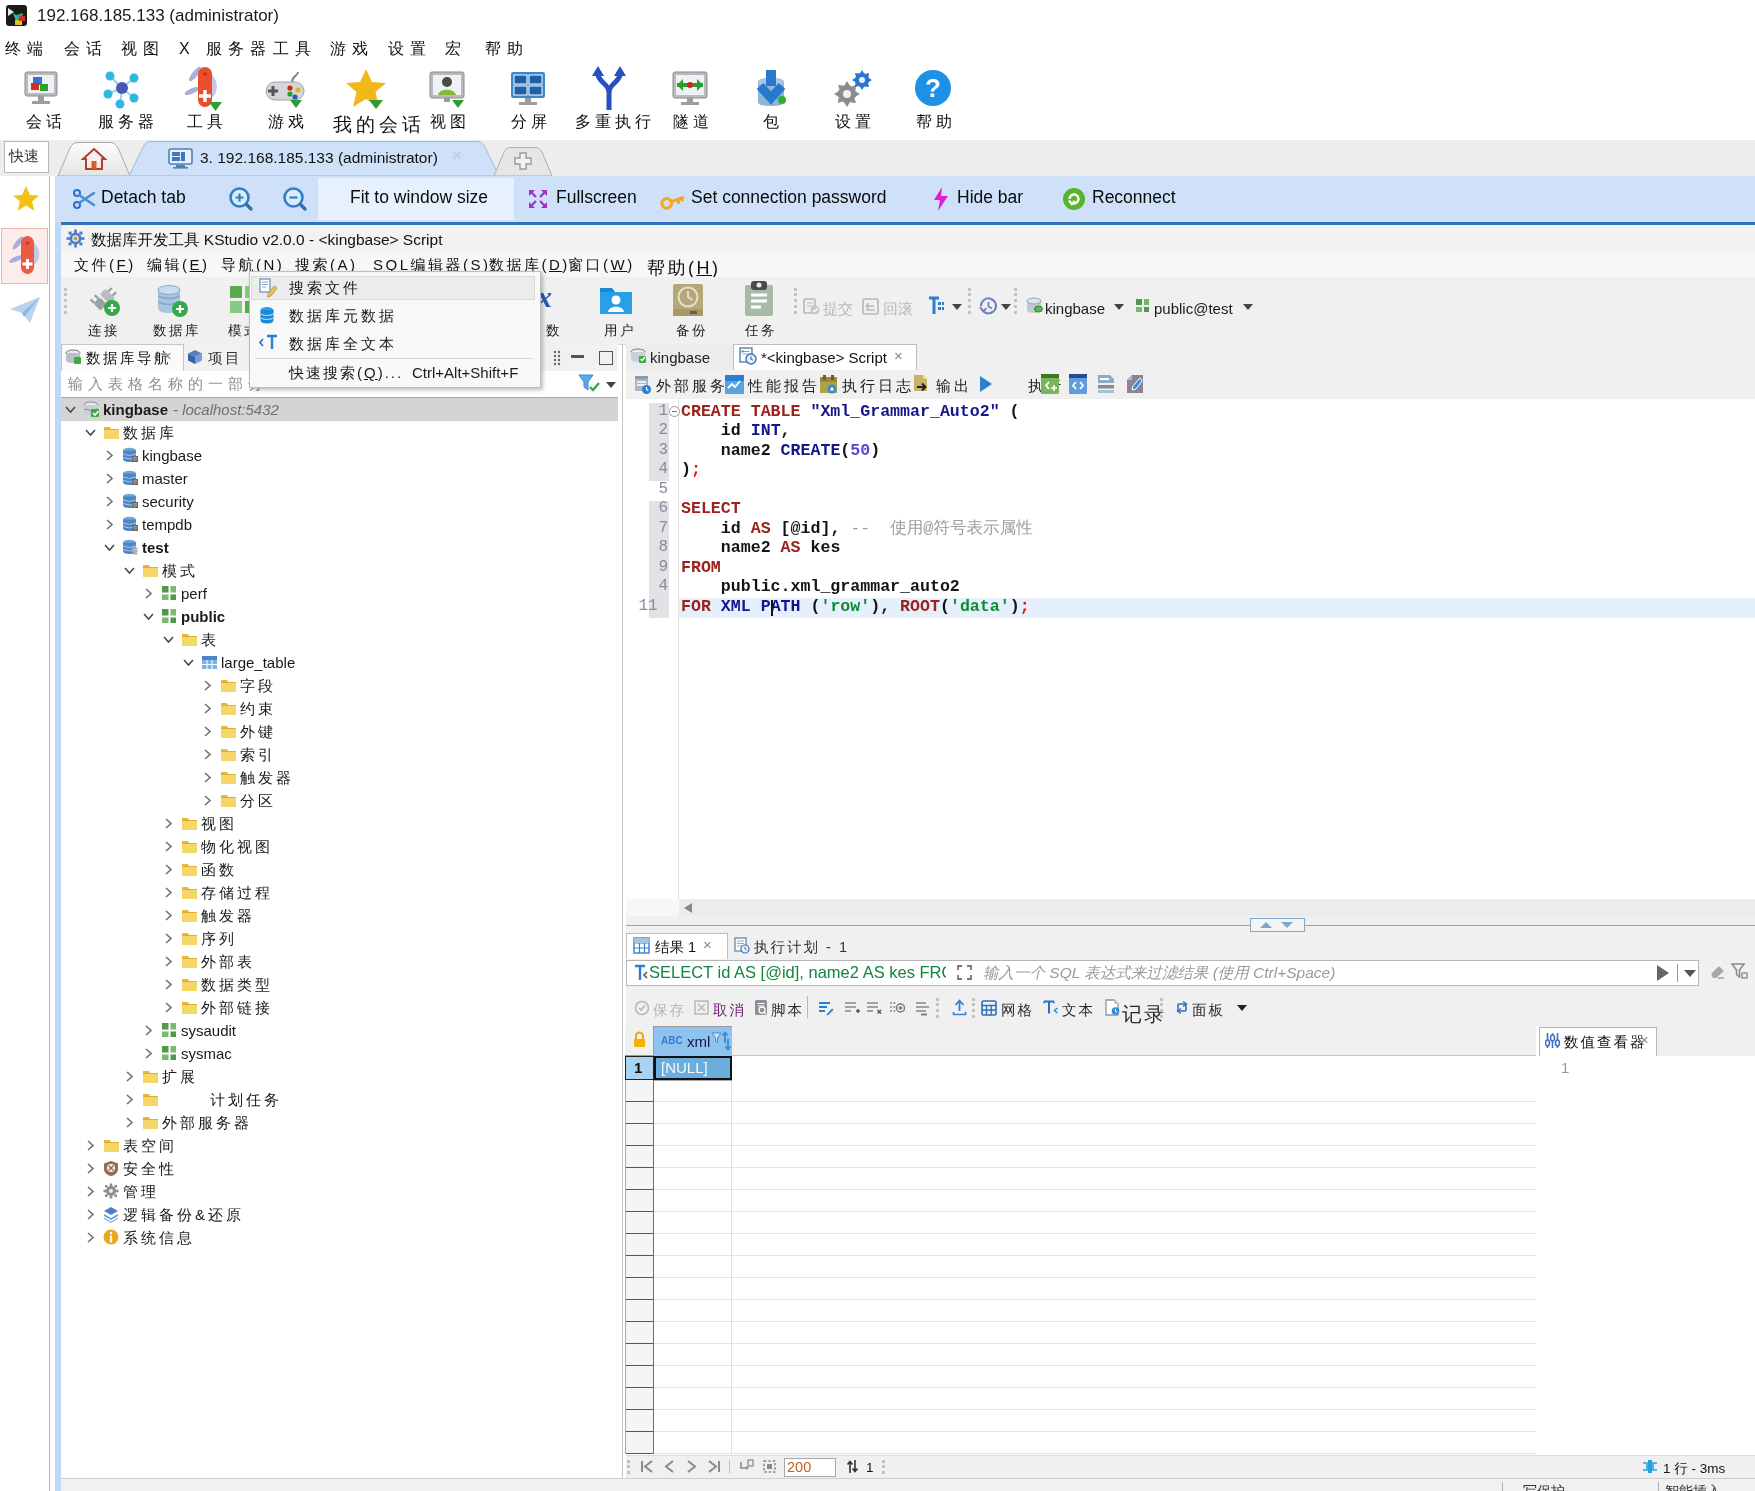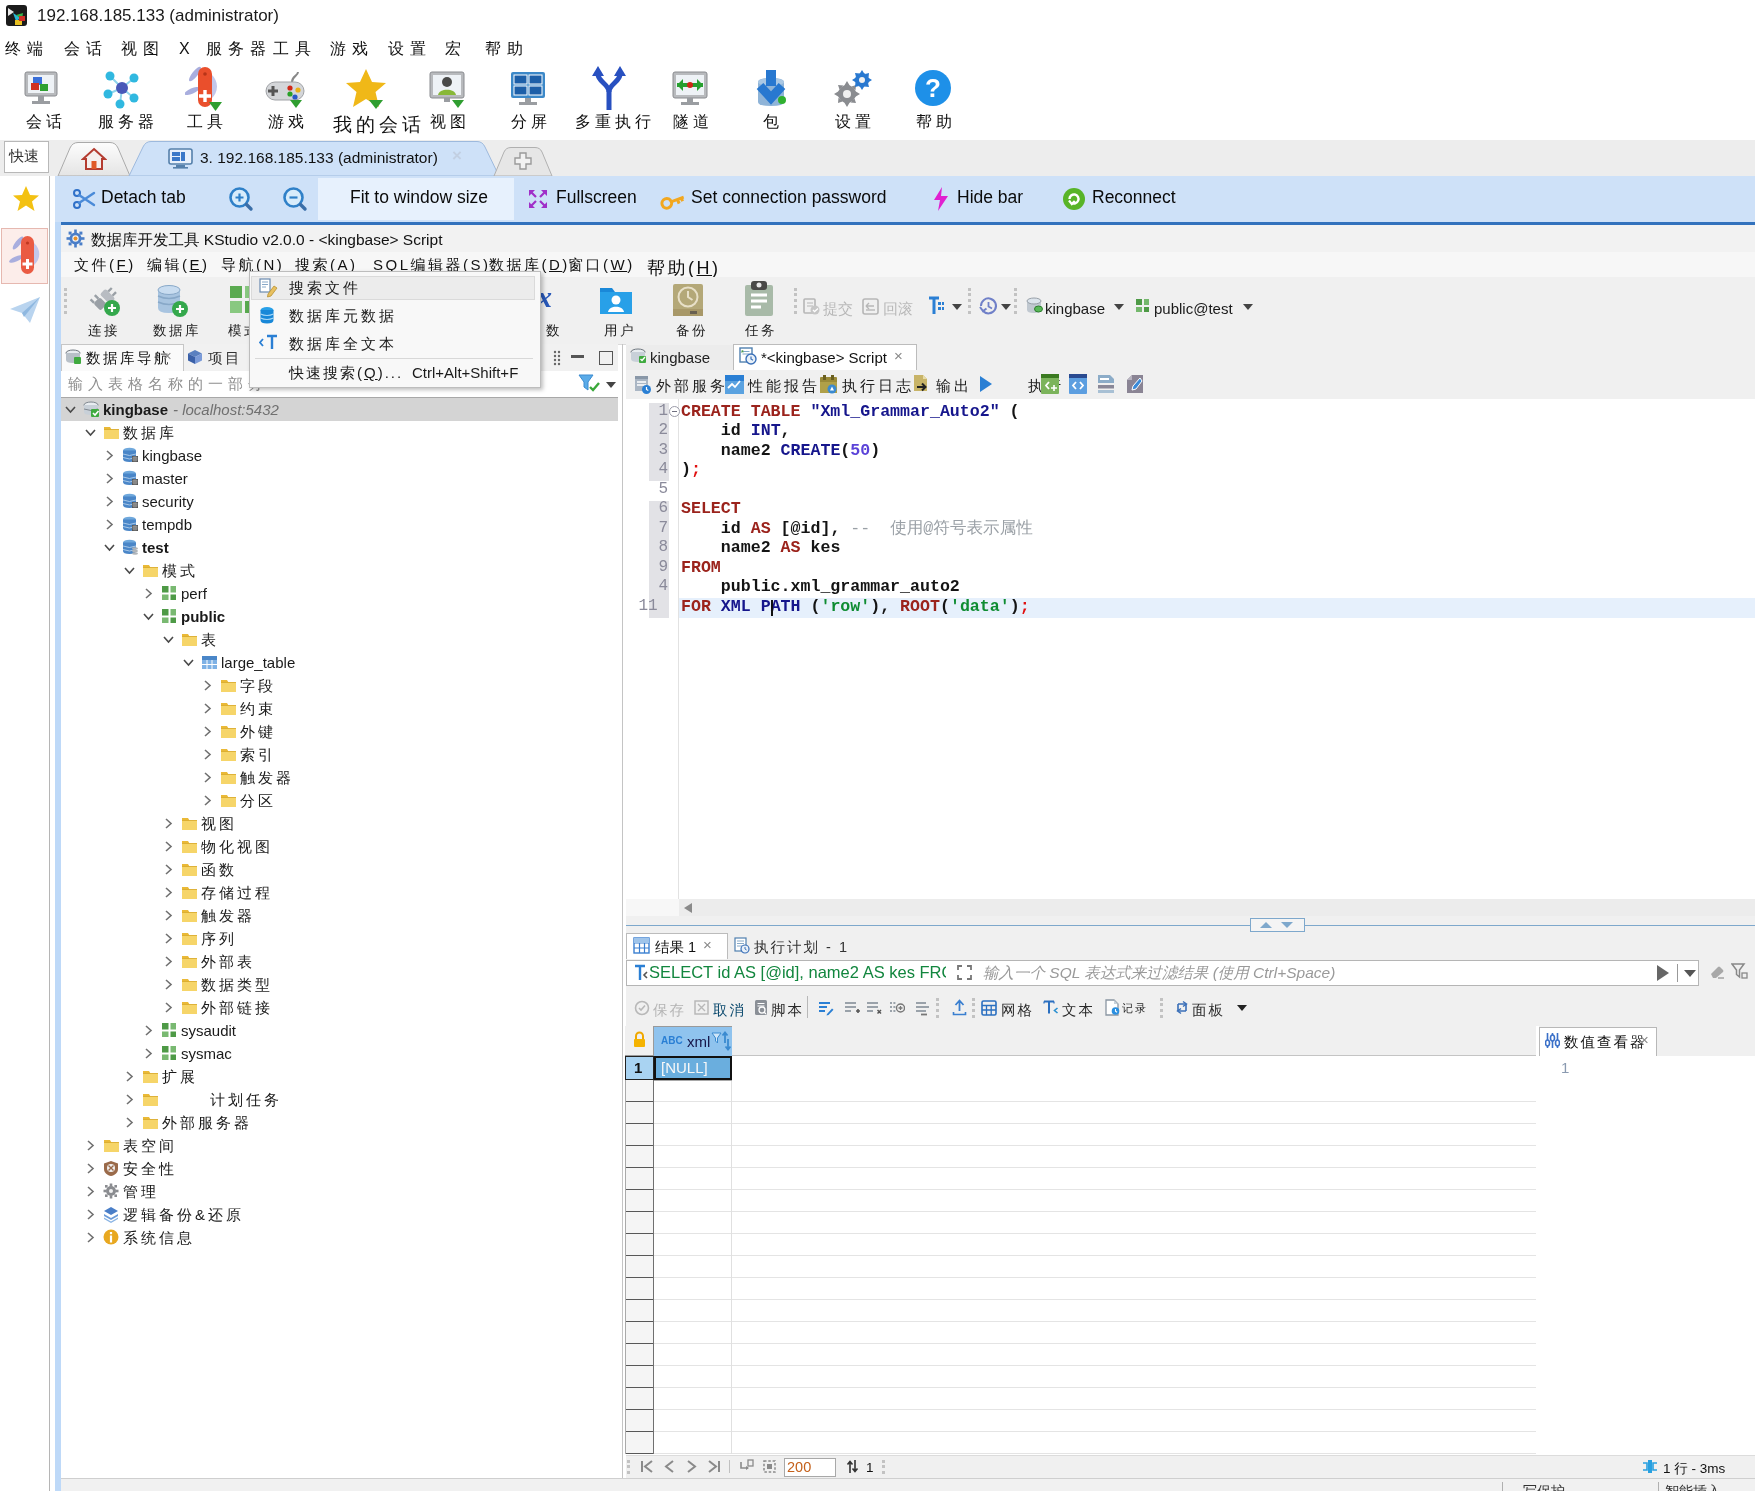--- a/index.html
+++ b/index.html
@@ -1180,21 +1180,21 @@
           <path d="M5 8 l2 2 l4 -4.5" stroke="#b8b8b8" stroke-width="1.6" fill="none"></path>
         </svg>
       </div>
     <div class="txt" style="left:653px;top:1001px;font-size:14.5px;color:#b4b4b4;letter-spacing:2px;">保存</div>
     <div class="abs" style="left:694px;top:1000px;width:15px;height:15px;">
         <svg width="15" height="15" viewBox="0 0 15 15">
           <rect x="1" y="1" width="13" height="13" fill="none" stroke="#b8b8b8" stroke-width="1.5"></rect>
           <path d="M4 4 l7 7 M11 4 l-7 7" stroke="#b8b8b8" stroke-width="1.4"></path>
         </svg>
       </div>
-    <div class="txt" style="left:713px;top:1001px;font-size:14.5px;color:#0c4a6e;letter-spacing:2px;">取消</div>
+    <div class="txt" style="left:713px;top:1001px;font-size:14.5px;color:#701a75;letter-spacing:2px;">取消</div>
     <div class="abs" style="left:754px;top:999px;width:14px;height:17px;">
         <svg width="14" height="17" viewBox="0 0 14 17">
           <rect x="1" y="1" width="12" height="15" rx="1.5" fill="#8a8f96"></rect>
           <path d="M3.5 4.5 h7 M3.5 7 h7" stroke="#fff" stroke-width="1.2"></path>
           <circle cx="8" cy="11" r="3" fill="none" stroke="#fff" stroke-width="1.3"></circle>
           <path d="M10 13 l2 2" stroke="#fff" stroke-width="1.3"></path>
         </svg>
       </div>
     <div class="txt" style="left:771px;top:1001px;font-size:14.5px;color:#2a2a2a;letter-spacing:2px;">脚本</div>
     <div class="abs" style="left:807px;top:996px;width:1px;height:22px;background:#b8b8b8;"></div>
@@ -1253,21 +1253,21 @@
       </div>
     <div class="txt" style="left:1062px;top:1001px;font-size:14.5px;color:#2a2a2a;letter-spacing:2px;">文本</div>
     <div class="abs" style="left:1105px;top:999px;width:15px;height:17px;">
         <svg width="15" height="17" viewBox="0 0 15 17">
           <path d="M1 1 h8 l4 4 v11 h-12 z" fill="#fff" stroke="#8a96a2" stroke-width="1.3"></path>
           <path d="M9 1 l4 4 h-4 z" fill="#c8d2da"></path>
           <circle cx="10.5" cy="12" r="3.8" fill="#2a8fe0"></circle>
           <path d="M10.5 10 v2.2 l1.6 1" stroke="#fff" stroke-width="1.1" fill="none"></path>
         </svg>
       </div>
-    <div class="txt" style="left:1122px;top:1001px;font-size:11px;color:#2a2a2a;letter-spacing:2px;">记录</div>
+    <div class="txt" style="left:1122px;top:1001px;font-size:20px;color:#2a2a2a;letter-spacing:2px;">记录</div>
     <div class="abs" style="left:1160px;top:998px;width:3px;height:20px;border-left:3px dotted #c2c2c2;"></div>
     <div class="abs" style="left:1175px;top:1000px;width:14px;height:15px;">
         <svg width="14" height="15" viewBox="0 0 14 15">
           <path d="M3 4 H11 M11 4 V11 M11 11 H3 M3 11 V4" fill="none" stroke="#3a6fb8" stroke-width="1.6"></path>
           <path d="M8 1.5 L11.5 4 L8 6.5" fill="none" stroke="#3a6fb8" stroke-width="1.4"></path>
           <path d="M6 8.5 L2.5 11 L6 13.5" fill="none" stroke="#3a6fb8" stroke-width="1.4"></path>
         </svg>
       </div>
     <div class="txt" style="left:1192px;top:1001px;font-size:14.5px;color:#2a2a2a;letter-spacing:2px;">面板</div>
     <div class="abs" style="left:1237px;top:1005px;width:0;height:0;border-left:5.5px solid transparent;border-right:5.5px solid transparent;border-top:6.5px solid #222;"></div>

